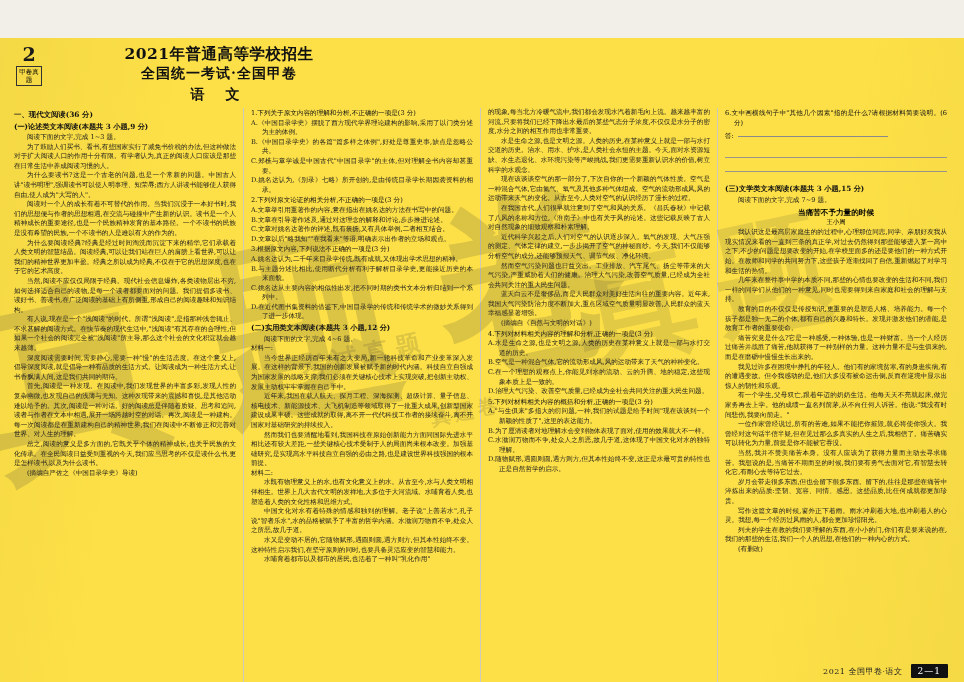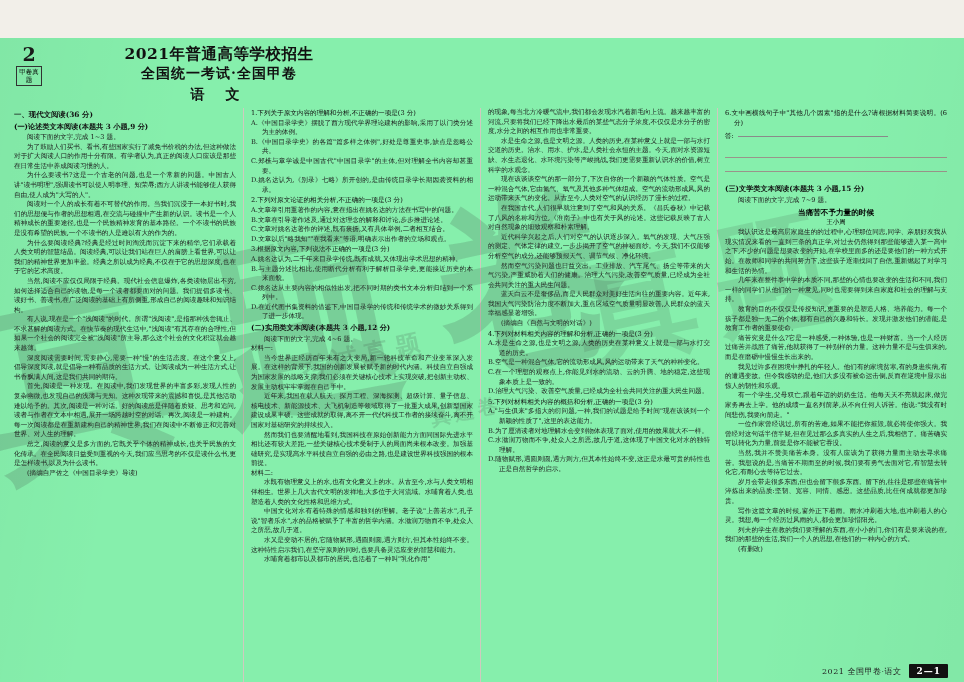--- a/index.html
+++ b/index.html
@@ -5,21 +5,21 @@
   html,body{margin:0;padding:0;}
   body{
     width:964px;height:682px;
     background:#f2efe9;
     font-family:"DejaVu Sans","Liberation Sans",sans-serif;
     overflow:hidden;
     position:relative;
   }
   .page{
     position:absolute;inset:0;
-    background:#86efac;
+    background:#fde047;
     padding:6px 10px 0 10px;
     box-sizing:border-box;
     margin-top:38px;
   }
   
   .header{
     display:flex;align-items:flex-start;
     height:62px;
     padding-left:6px;
   }
@@ -116,21 +116,21 @@
     position:absolute;left:0;right:0;bottom:4px;
     display:flex;justify-content:flex-end;align-items:center;
     padding-right:16px;
   }
   .foot-label{
     font-size:8px;color:#222;margin-right:8px;
     font-family:"DejaVu Serif","Liberation Serif",serif;
     letter-spacing:0.5px;
   }
   .foot-page{
-    background:#111;color:#fff;font-size:9px;font-weight:bold;
+    background:#111;color:#fff;font-size:9px;font-weight:normal;
     padding:2px 7px;border-radius:1px;letter-spacing:1px;
     font-family:"DejaVu Serif","Liberation Serif",serif;
   }
   
   .wm{
     position:absolute;
     font-family:"DejaVu Serif","Liberation Serif",serif;
     font-weight:bold;
     color:rgba(40,40,40,0.20);
     white-space:nowrap;

